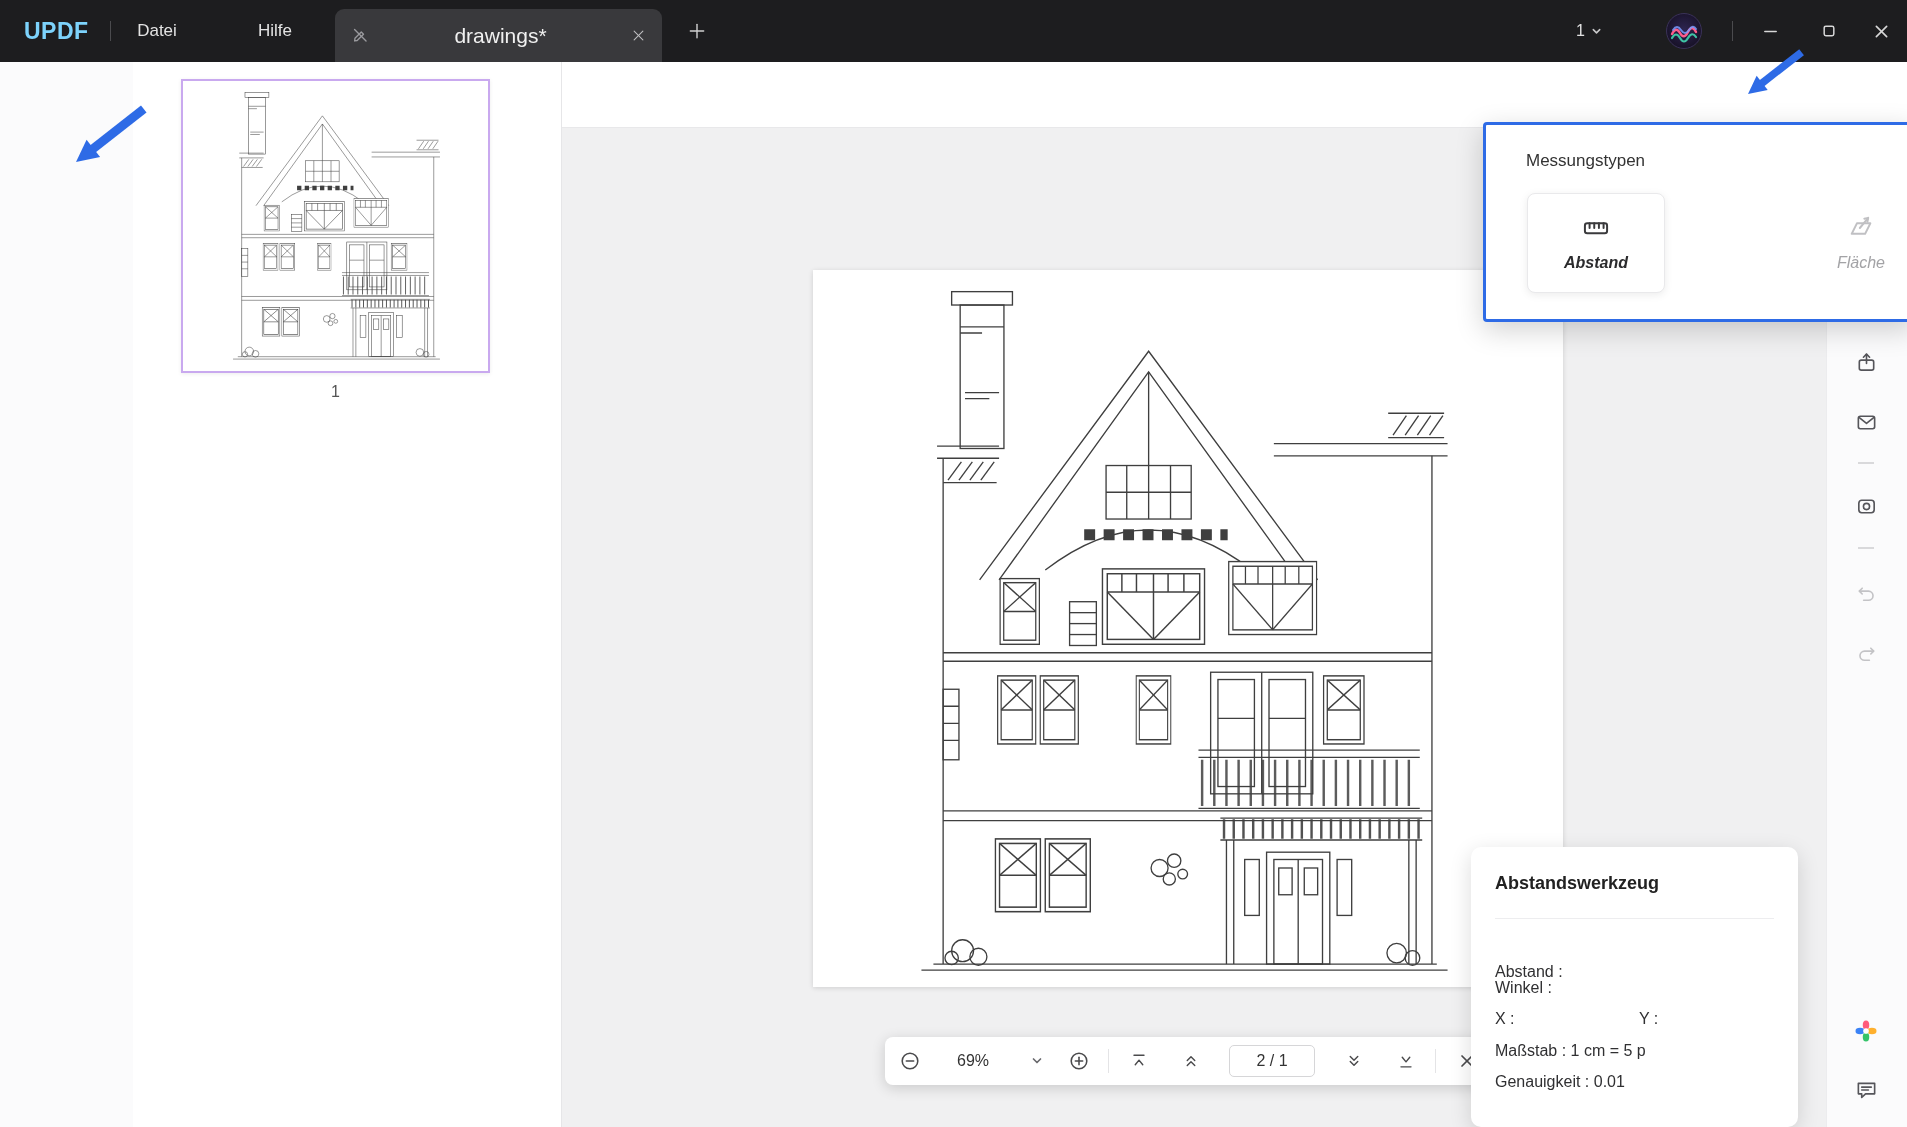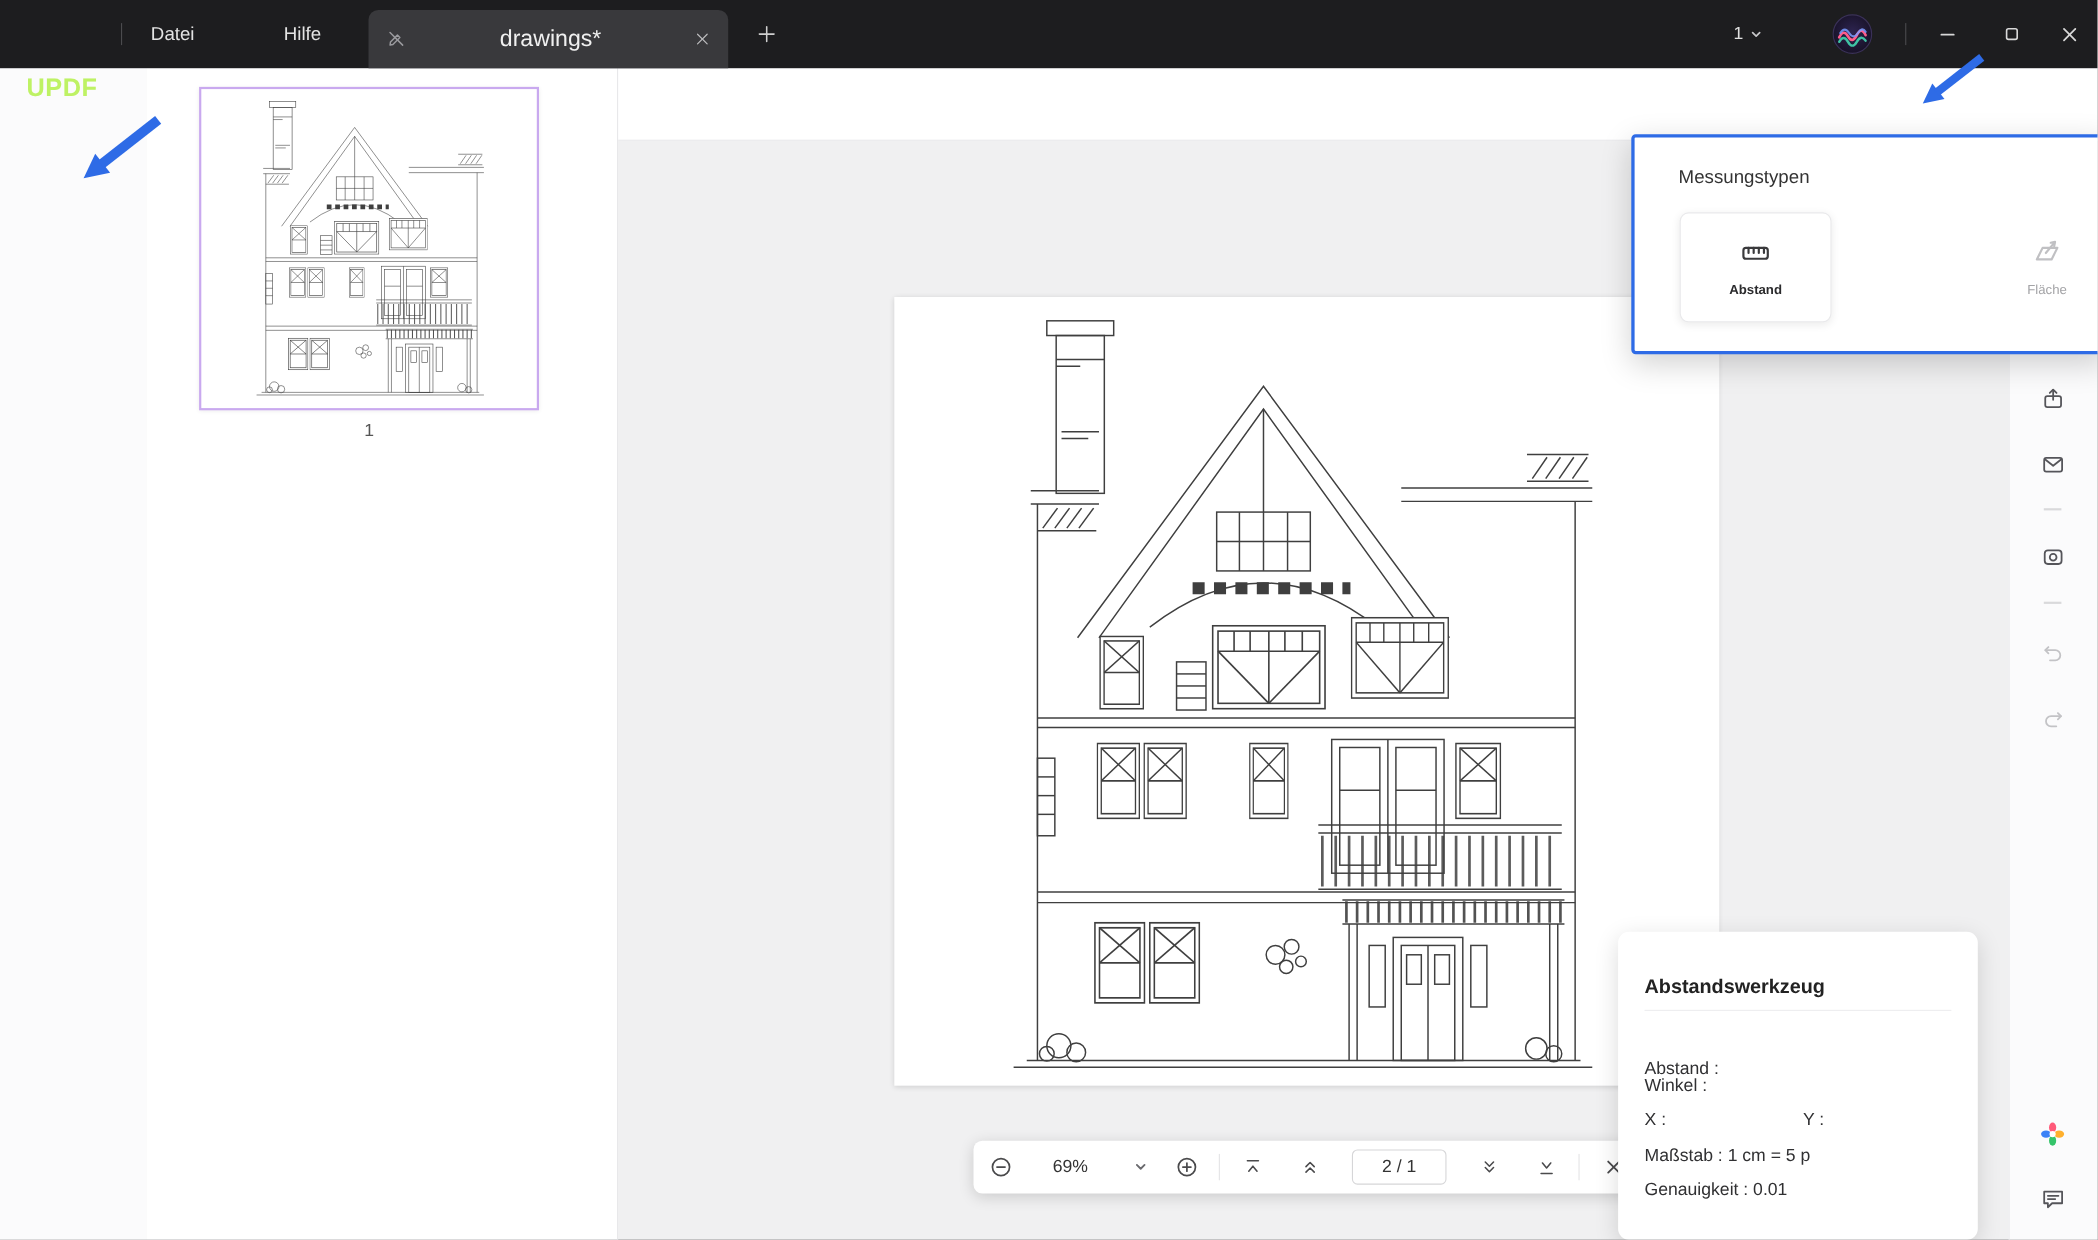--- a/index.html
+++ b/index.html
@@ -6,21 +6,21 @@
   html,body{background:#8a8a8a;}
   body{font-family:"Liberation Sans",sans-serif;}
   .app{position:relative;width:1907px;height:1127px;background:#f0f0f1;overflow:hidden;}
   .abs{position:absolute;}
   svg{display:block;}
   .ic{fill:none;stroke:currentColor;stroke-width:1.7;stroke-linecap:round;stroke-linejoin:round;}
 
   
   .titlebar{position:absolute;left:0;top:0;width:1907px;height:62px;background:#1d1d1f;color:#e6e6e6;z-index:30;}
   .tb-menu{position:absolute;top:0;height:62px;display:flex;align-items:center;justify-content:center;font-size:17px;color:#e3e3e3;cursor:pointer;}
-  .logo{position:absolute;left:24px;top:0;height:62px;display:flex;align-items:center;font-weight:bold;font-size:23px;color:#bef264;letter-spacing:.5px;margin-top:48px;}
+  .logo{position:absolute;left:24px;top:0;height:62px;display:flex;align-items:center;font-weight:bold;font-size:23px;color:#7dd3fc;letter-spacing:.5px;}
   .tb-sep{position:absolute;top:21px;width:1px;height:20px;background:#4b4b4e;}
   .tab{position:absolute;left:335px;top:9px;width:327px;height:53px;background:#39393c;border-radius:9px 9px 0 0;display:flex;align-items:center;padding:0 16px;gap:12px;}
   .tab-title{flex:1;text-align:center;font-size:21px;color:#f0f0f0;}
   .winbtn{position:absolute;top:0;width:46px;height:62px;display:flex;align-items:center;justify-content:center;color:#d8d8d8;cursor:pointer;}
   .avatar{position:absolute;left:1666px;top:13px;width:36px;height:36px;border-radius:50%;background:radial-gradient(circle at 50% 45%,#2d2450 0%,#181228 75%);overflow:hidden;border:1px solid #3a3158;}
   .pagedd{position:absolute;left:1576px;top:0;height:62px;display:flex;align-items:center;gap:6px;font-size:16px;color:#e0e0e0;cursor:pointer;}
 
   
   .leftrail{position:absolute;left:0;top:62px;width:133px;height:1065px;background:#fbfbfc;z-index:5;}
   .lr-btn{position:absolute;left:44px;width:44px;height:44px;border-radius:9px;display:flex;align-items:center;justify-content:center;color:#4a4a4c;cursor:pointer;}
@@ -60,27 +60,27 @@
   .bottombar{position:absolute;left:885px;top:1037px;width:608px;height:48px;background:#fff;border-radius:8px;box-shadow:0 3px 14px rgba(0,0,0,.16);z-index:20;}
   .bb-btn{position:absolute;top:6px;width:36px;height:36px;border-radius:6px;display:flex;align-items:center;justify-content:center;color:#4a4a4c;cursor:pointer;}
   .bb-sep{position:absolute;top:12px;width:1px;height:24px;background:#e4e4e6;}
   .bb-zoom{position:absolute;left:58px;top:6px;width:60px;height:36px;display:flex;align-items:center;justify-content:center;font-size:16px;color:#333;cursor:pointer;}
   .bb-page{position:absolute;left:344px;top:8px;width:86px;height:32px;border:1px solid #d6d6d8;border-radius:5px;display:flex;align-items:center;justify-content:center;font-size:16px;color:#333;cursor:text;}
 
   
   .mpopup{position:absolute;left:1483px;top:122px;width:432px;height:200px;background:#ffffff;border:3px solid #2e6be6;border-radius:4px;box-shadow:0 8px 28px rgba(0,0,0,.18);z-index:40;}
   .mpopup-title{position:absolute;left:40px;top:26px;font-size:17px;color:#333;}
   .mcard{position:absolute;top:68px;width:138px;height:100px;display:flex;flex-direction:column;align-items:center;justify-content:center;gap:12px;color:#c0c0c3;cursor:pointer;border-radius:8px;}
-  .mcard .mcard-label{font-size:12px;color:#a3a3a6;}
+  .mcard .mcard-label{font-size:16px;color:#a3a3a6;font-style:italic;}
   .mcard.selected{background:#fff;border:1px solid #e9e9eb;box-shadow:0 2px 8px rgba(0,0,0,.08);color:#3a3a3c;}
   .mcard.selected .mcard-label{color:#2b2b2d;font-weight:bold;}
 
   
   .dpanel{position:absolute;left:1471px;top:847px;width:327px;height:280px;background:#fff;border-radius:10px;box-shadow:0 6px 22px rgba(0,0,0,.14);z-index:25;}
-  .dpanel-title{position:absolute;left:24px;top:40px;font-size:18px;font-weight:bold;color:#222;}
+  .dpanel-title{position:absolute;left:24px;top:26px;font-size:18px;font-weight:bold;color:#222;}
   .dpanel-divider{position:absolute;left:24px;top:71px;width:279px;height:1px;background:#ededef;}
   .dpanel-row{position:absolute;left:24px;font-size:16px;color:#303032;}
   .dpanel-y{position:absolute;left:144px;top:0;}
 </style>
 </head>
 <body>
 
 <div class="app">
 
   <svg width="0" height="0" style="position:absolute" aria-hidden="true">

